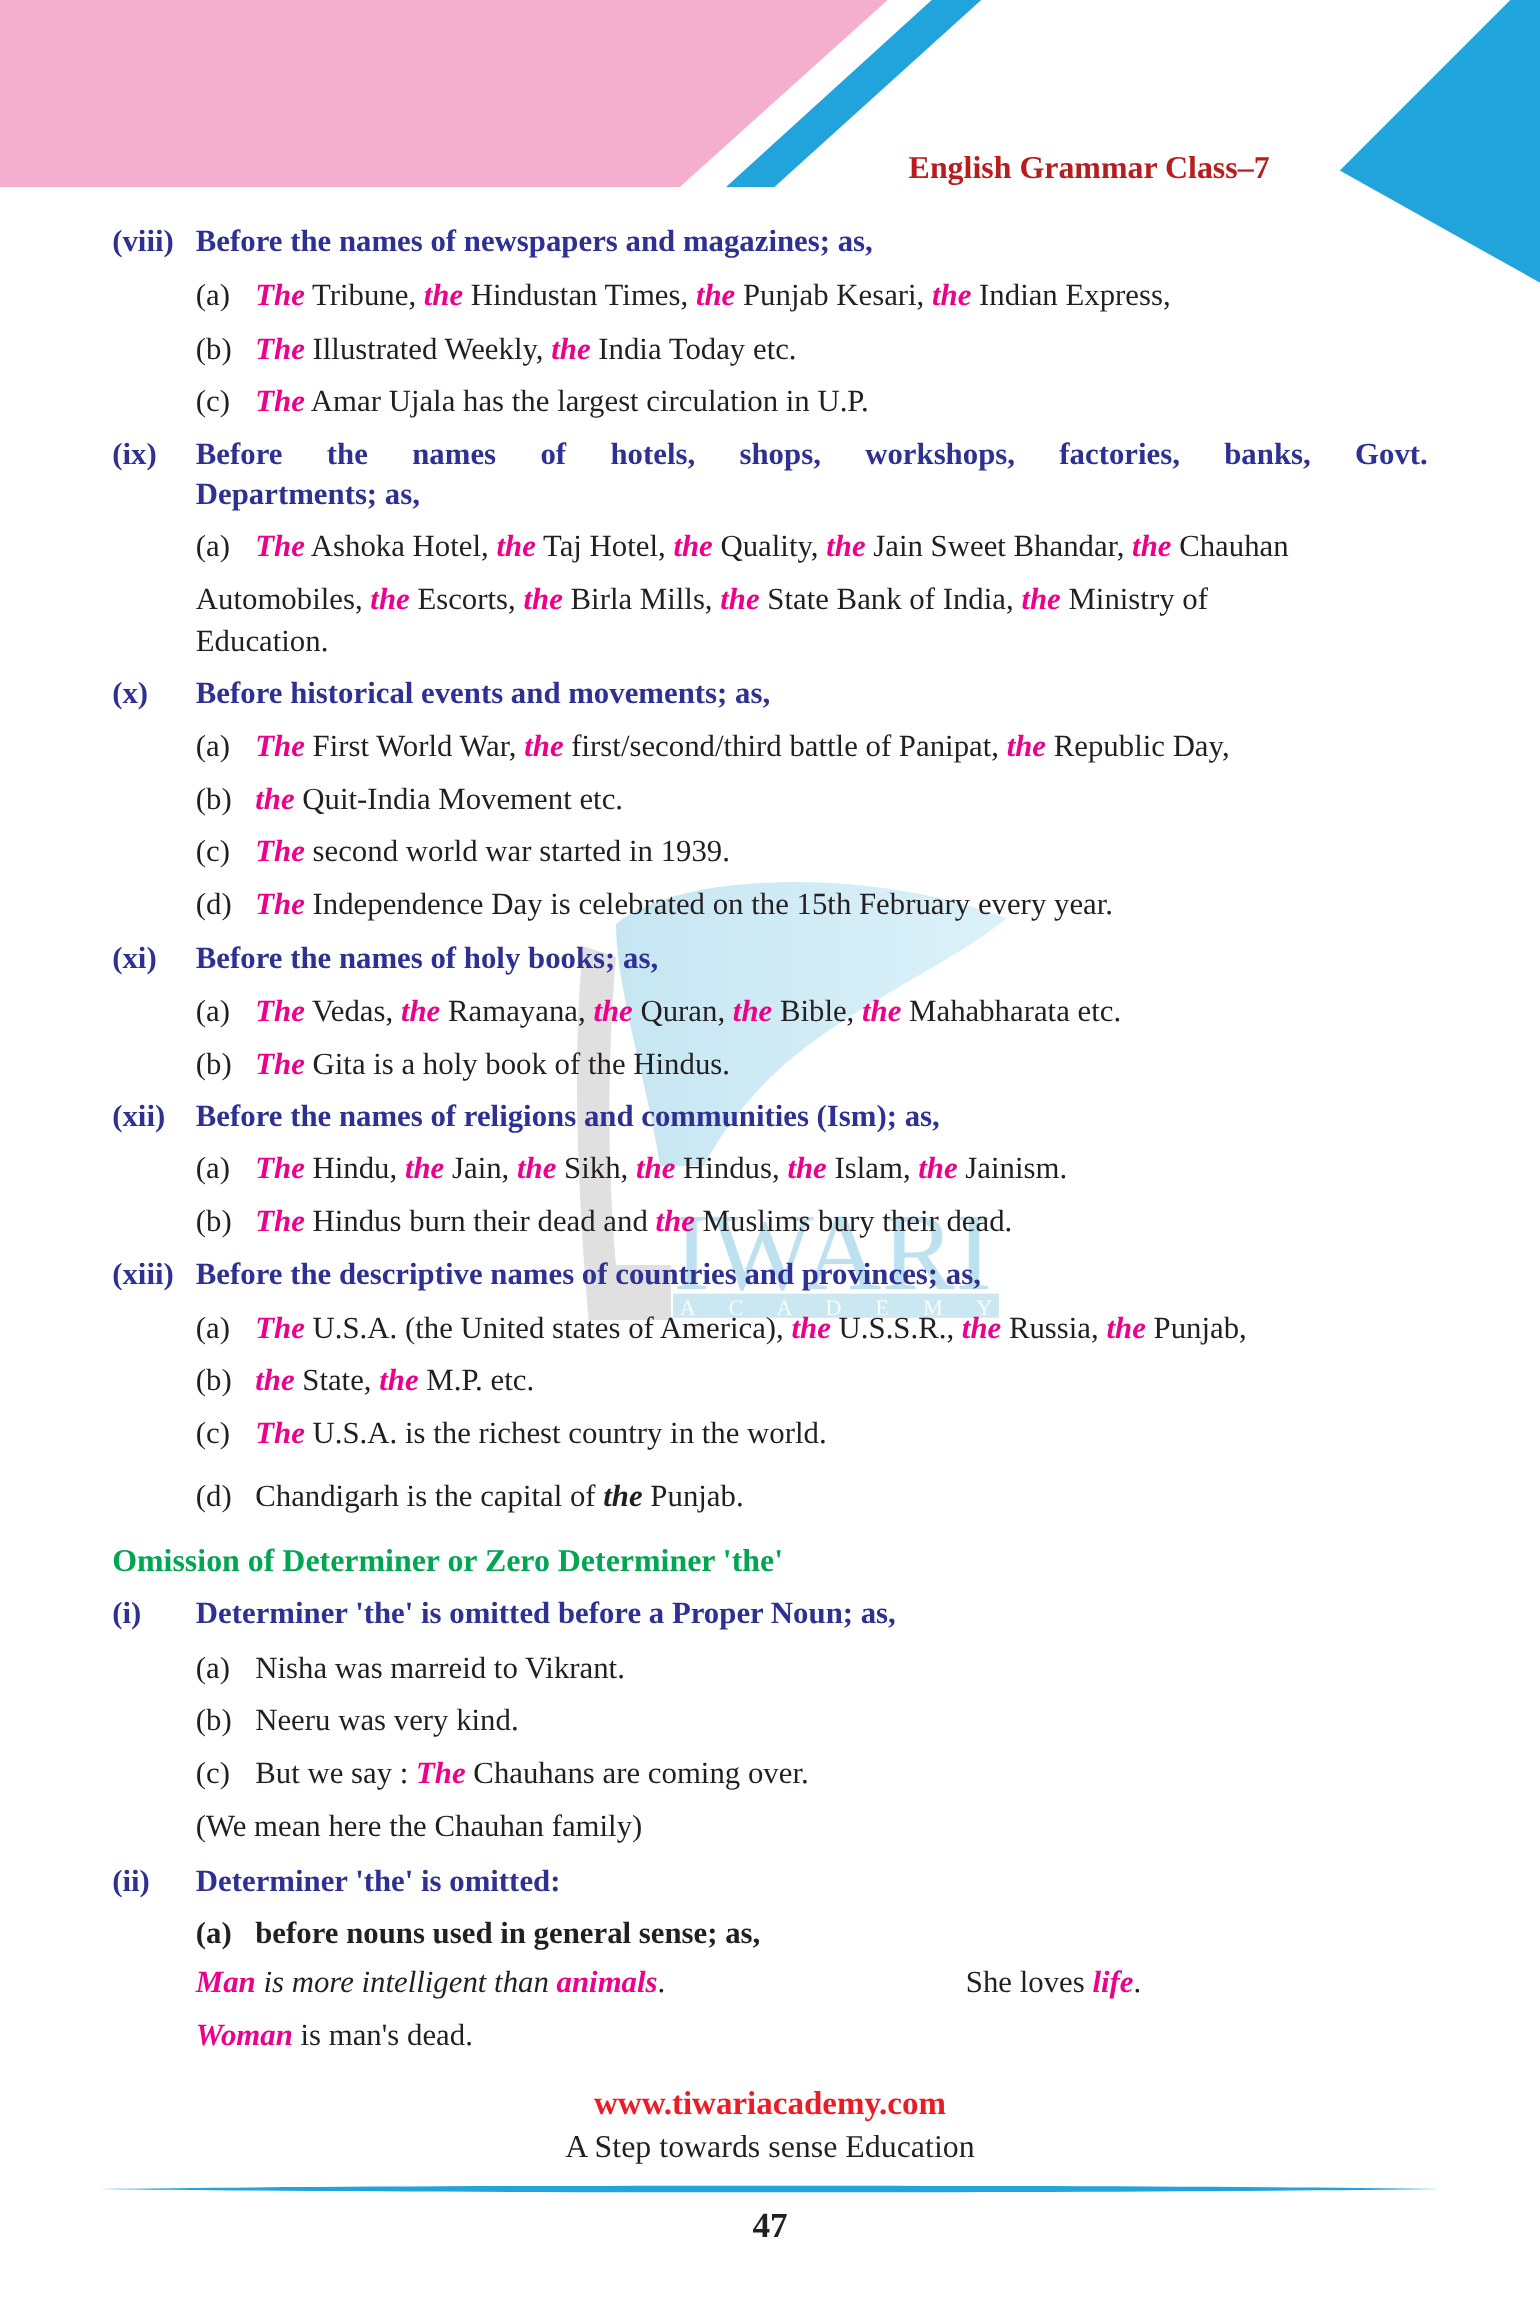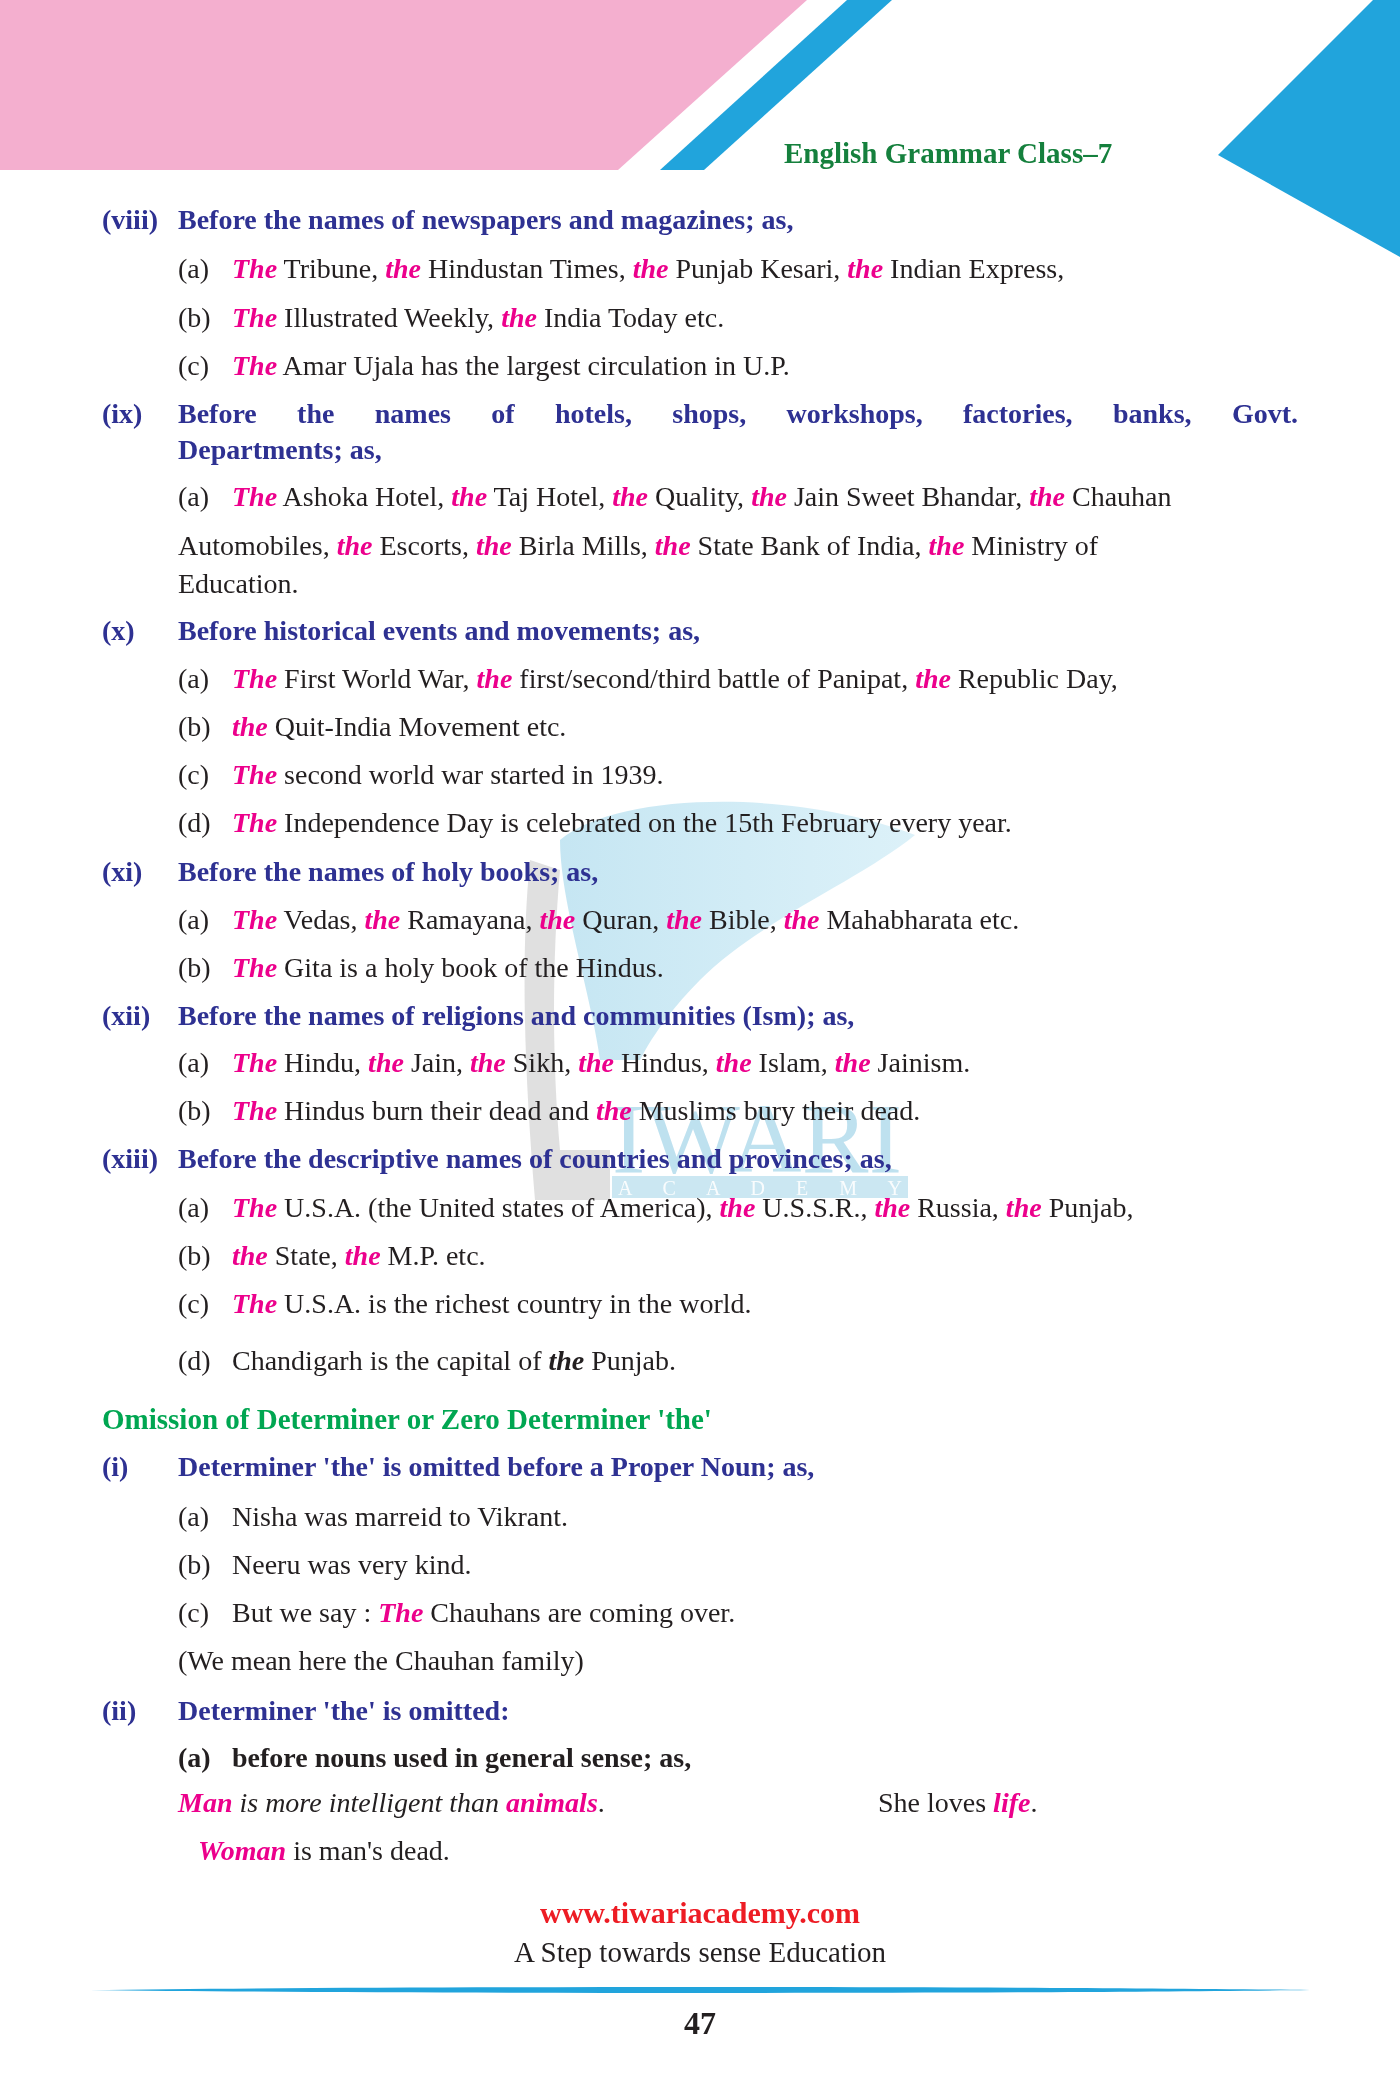--- a/index.html
+++ b/index.html
@@ -1,18 +1,18 @@
 <!DOCTYPE html>
 <html><head>
 <meta charset="utf-8">
 <style>
   html,body{margin:0;padding:0;background:#fff;}
   body{width:1400px;height:2100px;position:relative;overflow:hidden;font-family:"Liberation Serif","DejaVu Serif",serif;color:#231f20;}
   .deco{position:absolute;left:0;top:0;}
-  .header-title{position:absolute;left:784px;top:137px;font-size:29px;font-weight:bold;color:#15803d;white-space:nowrap;}
+  .header-title{position:absolute;left:826px;top:137px;font-size:29px;font-weight:bold;color:#b91c1c;white-space:nowrap;}
   .line{position:absolute;white-space:nowrap;font-size:28px;line-height:34px;}
   .lbl{position:absolute;white-space:nowrap;}
   .h{color:#2e3192;font-weight:bold;}
   .t{color:#231f20;}
   .em{color:#ec008c;font-style:italic;font-weight:bold;}
   .emk{color:#231f20;font-style:italic;font-weight:bold;}
   .green{color:#00a651;font-weight:bold;font-size:29px;}
   .just{text-align:justify;text-align-last:justify;}
   .footer-url{position:absolute;left:0;width:1400px;text-align:center;top:1896px;font-size:30px;font-weight:bold;color:#ed1c24;}
   .footer-tag{position:absolute;left:0;width:1400px;text-align:center;top:1936px;font-size:29px;color:#231f20;}
@@ -173,21 +173,21 @@
       <span class="lbl t" style="font-weight: bold; left: 0px;">(a)</span>
       <span style="position: absolute; white-space: nowrap; left: 54px;"><span class="t" style="font-weight: bold; white-space: pre;">before nouns used in general sense; as,</span></span>
     </div>
     <div class="line" style="top: 1786px; left: 178px;">
       <span style="position: absolute; white-space: nowrap; left: 0px;"><span class="em" style="white-space: pre;">Man</span><span class="t" style="white-space: pre; font-style: italic;"> is more intelligent than </span><span class="em" style="white-space: pre;">animals</span><span class="t" style="white-space: pre;">.</span></span>
     </div>
     <div class="line" style="top: 1786px; left: 878px;">
       <span style="position: absolute; white-space: nowrap; left: 0px;"><span class="t" style="white-space: pre;">She loves </span><span class="em" style="white-space: pre;">life</span><span class="t" style="white-space: pre;">.</span></span>
     </div>
     <div class="line" style="top: 1834px; left: 178px;">
-      <span style="position: absolute; white-space: nowrap; left: 0px;"><span class="em" style="white-space: pre; margin-left: 20px;">Woman</span><span class="t" style="white-space: pre;"> is man's dead.</span></span>
+      <span style="position: absolute; white-space: nowrap; left: 0px;"><span class="em" style="white-space: pre;">Woman</span><span class="t" style="white-space: pre;"> is man's dead.</span></span>
     </div>
   </div>
 
 <div class="footer-url">www.tiwariacademy.com</div>
 <div class="footer-tag">A Step towards sense Education</div>
 <svg class="footer-line" width="1220" height="10" viewBox="0 0 1220 10">
   <path d="M0,5 C300,1 920,1 1220,5 C920,9 300,9 0,5 Z" fill="#21a4dc"></path>
 </svg>
 <div class="page-num">47</div>
 

